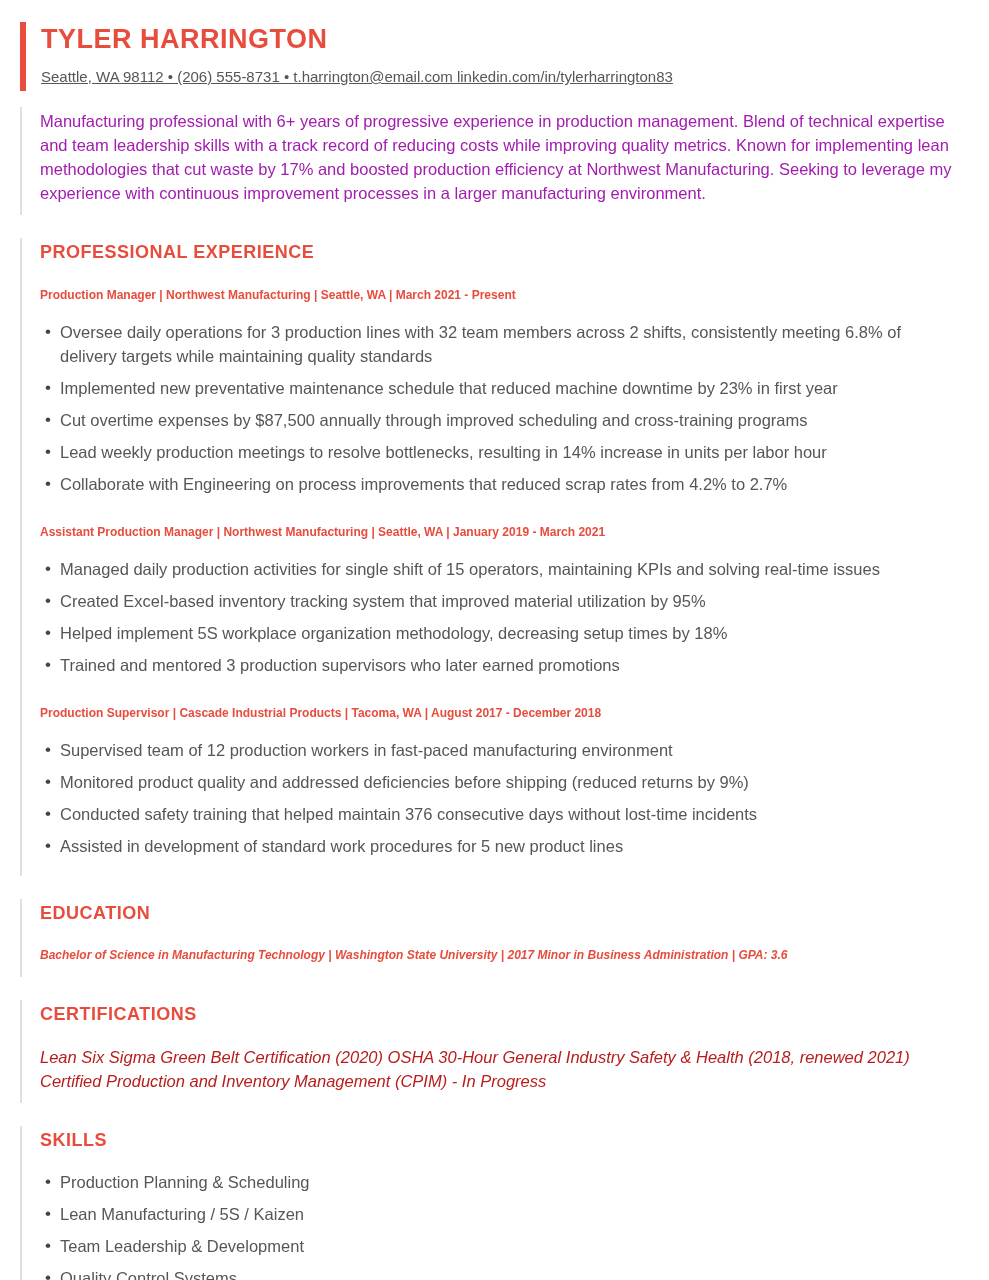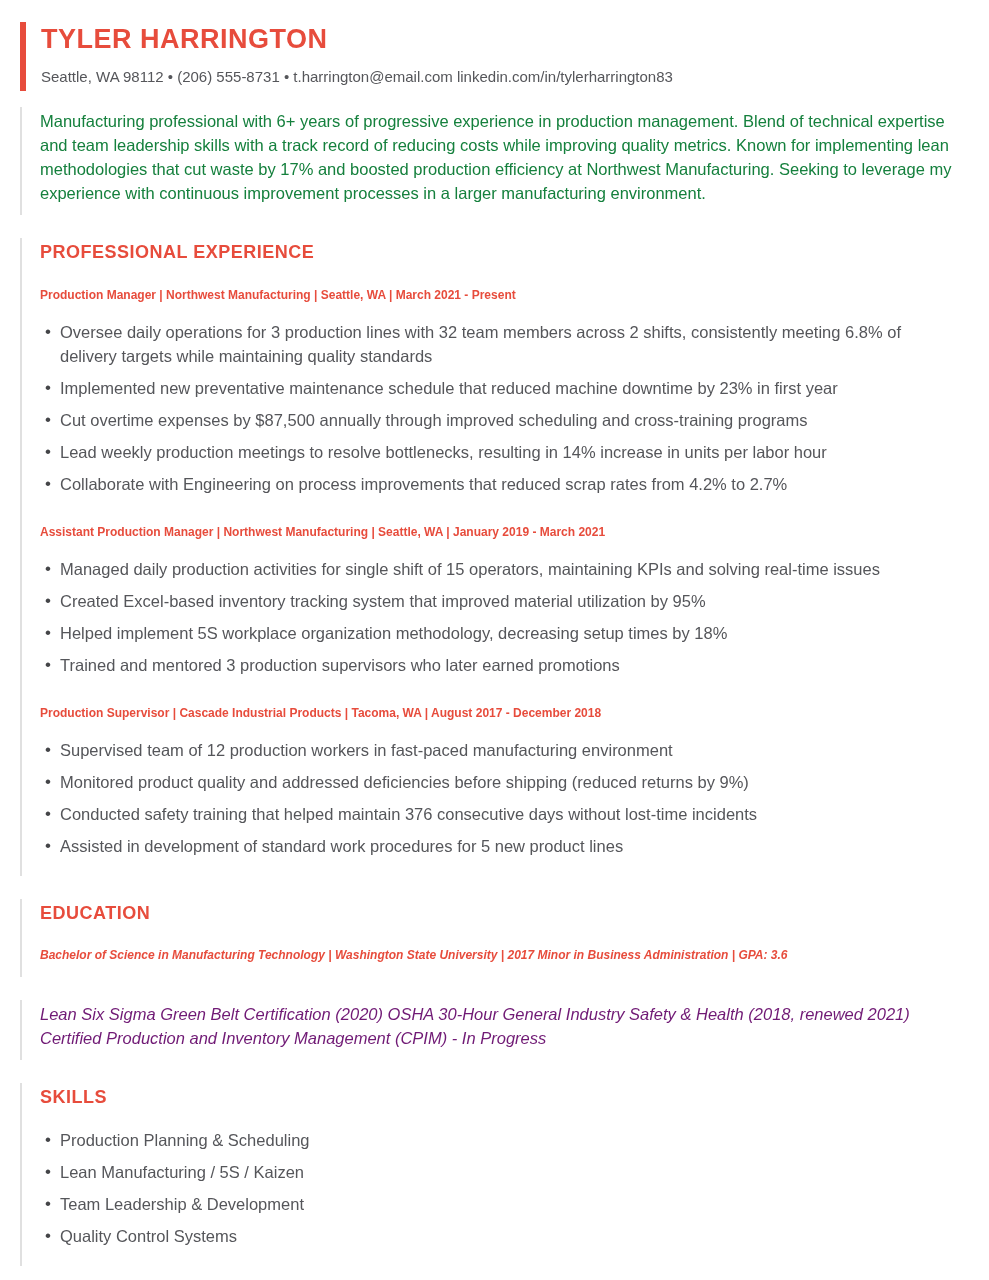--- a/index.html
+++ b/index.html
@@ -26,39 +26,40 @@
     font-size: 27px;
     font-weight: bold;
     letter-spacing: 0.5px;
     color: var(--accent, #e74c3c);
     line-height: 1.15;
   }
   .contact {
     margin-top: 13px;
     font-size: 15px;
     color: #55565a;
+    text-decoration: underline;
   }
   
   .section {
     border-left: 2px solid var(--section-border, #e0e0e0);
     padding: 2px 30px 10px 18px;
     margin-bottom: 23px;
   }
   .section h2 {
     font-size: 18px;
     font-weight: bold;
     letter-spacing: 0.5px;
     color: var(--accent, #e74c3c);
     margin: 2px 0 19px 0;
     line-height: 1.2;
   }
   .summary p {
     font-size: 16.5px;
     line-height: 24px;
-    color: #15803d;
+    color: #a21caf;
   }
   .job-title {
     font-size: 12px;
     font-weight: bold;
     color: var(--accent, #e74c3c);
     line-height: 24px;
     margin: 0 0 13px 0;
   }
   .job + .job { margin-top: 24px; }
   ul.bullets {
@@ -86,21 +87,21 @@
     font-size: 12px;
     font-weight: bold;
     color: var(--accent, #e74c3c);
     line-height: 24px;
     font-style: italic;
   }
   .cert-text {
     font-size: 16.5px;
     font-style: italic;
     line-height: 24px;
-    color: #701a75;
+    color: #b91c1c;
   }
 </style>
 </head>
 <body>
 
 <div class="page">
 
   <header class="header">
     <h1 class="name">TYLER HARRINGTON</h1>
     <div class="contact">Seattle, WA 98112 • (206) 555-8731 • t.harrington@email.com linkedin.com/in/tylerharrington83</div>
@@ -144,20 +145,21 @@
       </ul>
     </div>
   </section>
 
   <section class="section">
     <h2>EDUCATION</h2>
     <div class="degree">Bachelor of Science in Manufacturing Technology | Washington State University | 2017 Minor in Business Administration | GPA: 3.6</div>
   </section>
 
   <section class="section">
+    <h2>CERTIFICATIONS</h2>
     <p class="cert-text">Lean Six Sigma Green Belt Certification (2020) OSHA 30-Hour General Industry Safety &amp; Health (2018, renewed 2021) Certified Production and Inventory Management (CPIM) - In Progress</p>
   </section>
 
   <section class="section">
     <h2>SKILLS</h2>
     <ul class="bullets">
       <li>Production Planning &amp; Scheduling</li>
       <li>Lean Manufacturing / 5S / Kaizen</li>
       <li>Team Leadership &amp; Development</li>
       <li>Quality Control Systems</li>

